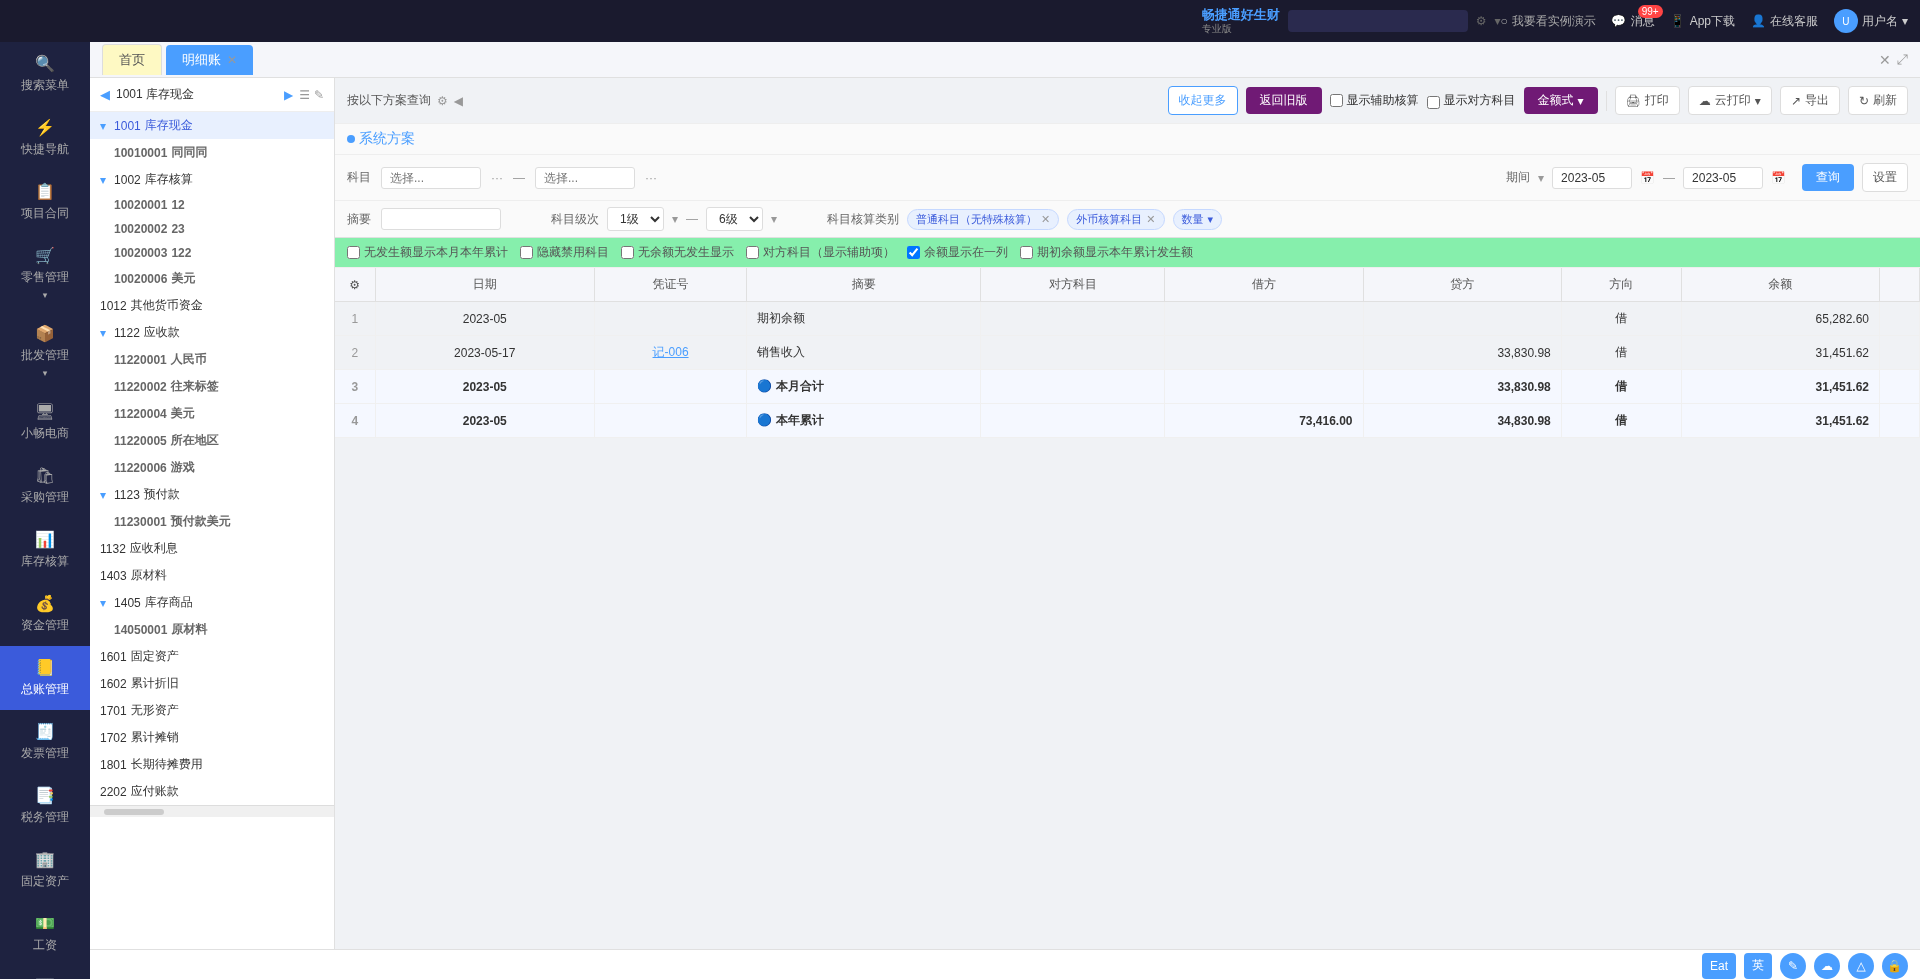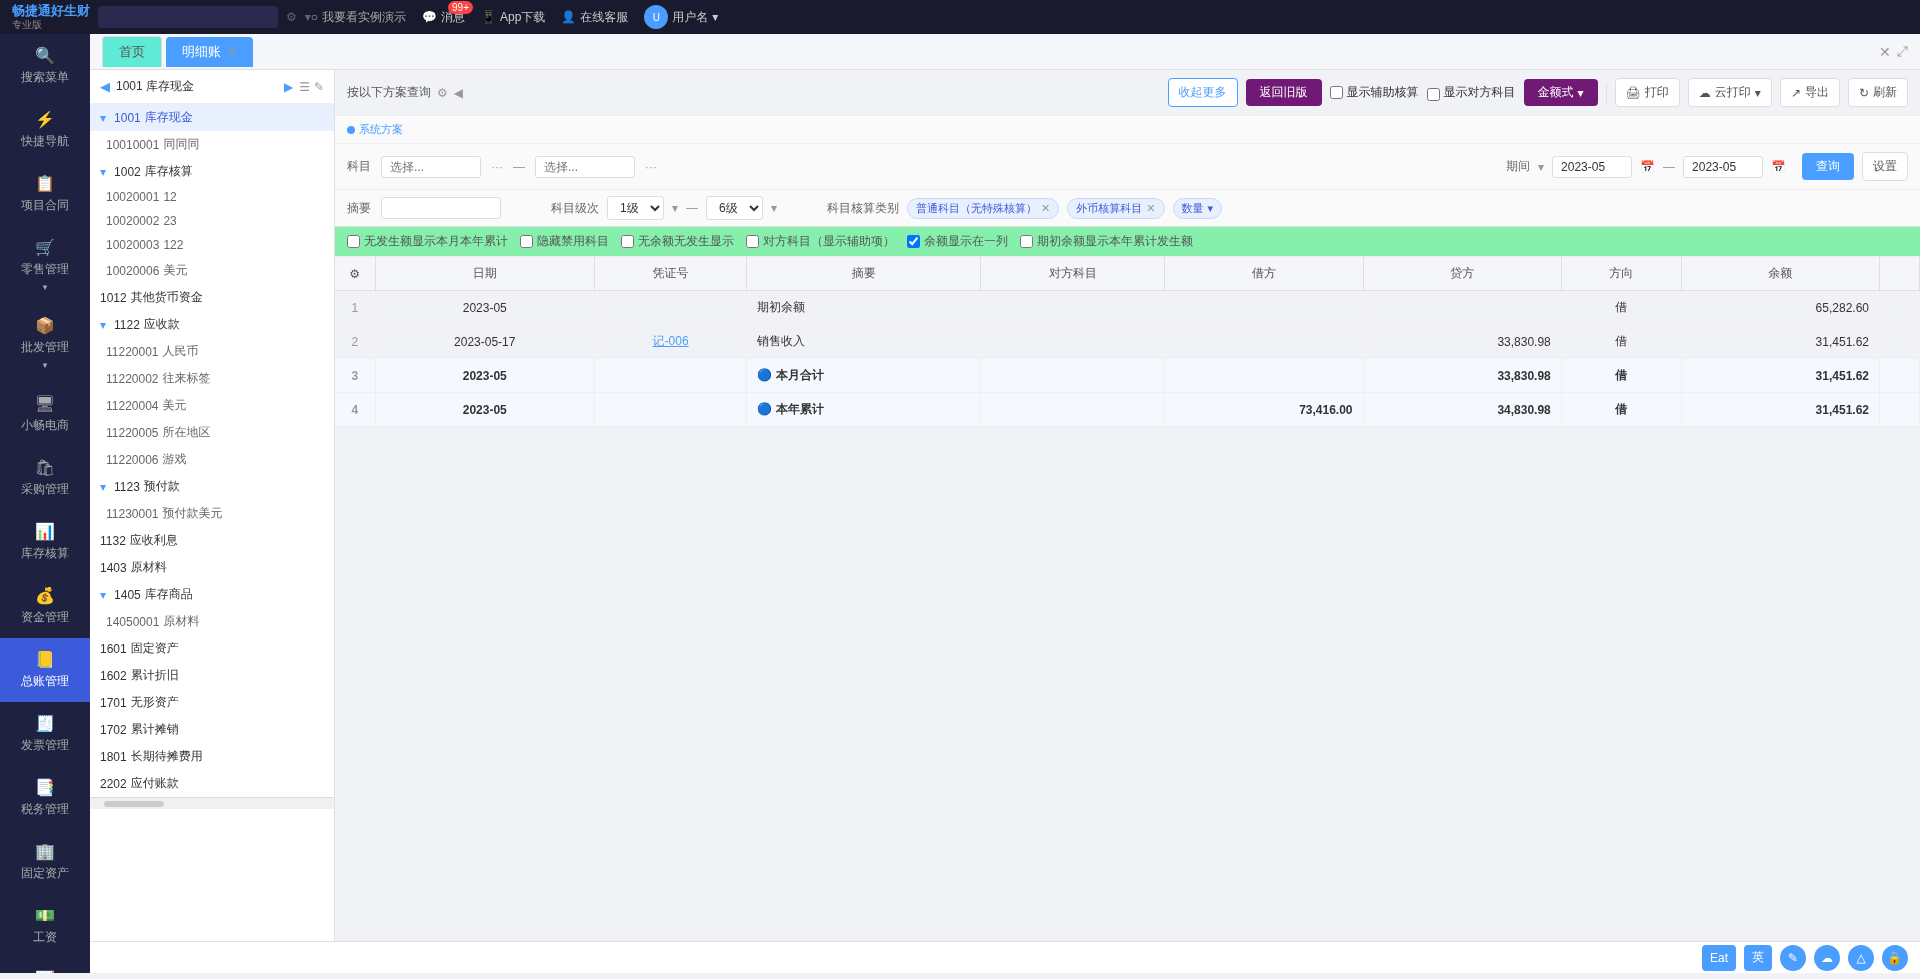--- a/index.html
+++ b/index.html
@@ -1,26 +1,26 @@
 <!DOCTYPE html>
 <html><head>
   <meta charset="utf-8">
   <style>
     * { box-sizing: border-box; margin: 0; padding: 0; }
     body { font-family: 'Microsoft YaHei', Arial, sans-serif; font-size: 12px; background: #f0f2f5; color: #333; overflow: hidden; }
 
     
     .top-bar {
-      height: 34px;
+      height: 42px;
       background: #1a1a2e;
       display: flex;
       align-items: center;
       padding: 0 12px;
       color: #ccc;
-      justify-content: flex-start;
+      justify-content: flex-end;
     }
     .top-bar-left { display: flex; align-items: center; gap: 8px; }
     .top-bar-logo { color: #4a9eff; font-weight: bold; font-size: 13px; }
     .top-bar-subtitle { font-size: 10px; color: #888; }
     .top-bar-search { background: #2a2a4e; border: none; border-radius: 4px; padding: 4px 80px 4px 8px; color: #ccc; font-size: 12px; width: 180px; }
     .top-bar-right { display: flex; align-items: center; gap: 16px; }
     .top-bar-demo { color: #aaa; font-size: 12px; cursor: pointer; display: flex; align-items: center; gap: 4px; }
     .top-bar-actions { display: flex; align-items: center; gap: 16px; }
     .top-bar-action { color: #ccc; font-size: 12px; cursor: pointer; display: flex; align-items: center; gap: 4px; position: relative; }
     .badge { background: #ff4444; color: white; border-radius: 10px; font-size: 10px; padding: 1px 4px; position: absolute; top: -8px; right: -8px; }
@@ -65,21 +65,21 @@
     .tab {
       padding: 6px 16px;
       border-radius: 4px 4px 0 0;
       cursor: pointer;
       font-size: 13px;
       display: flex;
       align-items: center;
       gap: 6px;
     }
     .tab.active { background: #4a9eff; color: white; }
-    .tab.inactive { background: #5eead4; border: 1px solid #ddd; border-bottom: none; color: #555; font-family: Liberation Mono, monospace; }
+    .tab.inactive { background: #fef9c3; border: 1px solid #ddd; border-bottom: none; color: #555; font-family: Liberation Mono, monospace; }
     .tab-close { cursor: pointer; color: #999; font-size: 12px; }
 
     
     .account-tree {
       width: 245px;
       background: white;
       border-right: 1px solid #e0e0e0;
       overflow-y: auto;
       flex-shrink: 0;
     }
@@ -93,21 +93,21 @@
     .tree-node {
       padding: 5px 10px;
       cursor: pointer;
       font-size: 12px;
       display: flex;
       align-items: center;
       gap: 4px;
     }
     .tree-node.selected { background: #e8f0fe; color: #3b5bdb; }
     .tree-node.parent { font-weight: 500; }
-    .tree-node.child { padding-left: 16px; color: #666; }
+    .tree-node.child { padding-left: 24px; color: #666; font-weight: bold; }
     .tree-header-actions { display: flex; gap: 4px; color: #999; font-size: 12px; cursor: pointer; }
 
     
     .ledger-toolbar {
       padding: 8px 12px;
       display: flex;
       align-items: center;
       gap: 8px;
       border-bottom: 1px solid #eee;
       flex-wrap: wrap;
@@ -509,21 +509,21 @@
             <span>↗</span>
             <span>导出</span>
           </button>
           <button class="btn-default">
             <span>↻</span>
             <span>刷新</span>
           </button>
         </div>
 
         <div style="padding:6px 12px;background:#fafafa;border-bottom:1px solid #eee;display:flex;align-items:center;">
-          <span style="color:#4a9eff;cursor:pointer;font-size:11px;display:flex;align-items:center;gap:4px;">
+          <span style="color:#4a9eff;cursor:pointer;font-size:14px;display:flex;align-items:center;gap:4px;">
             <span style="width:8px;height:8px;background:#4a9eff;border-radius:50%;display:inline-block;"></span>
             <span>系统方案</span>
           </span>
         </div>
 
         <div class="outer-filter-area">
 
           <div class="filter-top-row">
             <span class="filter-label">科目</span>
             <input class="filter-input" type="text" placeholder="选择..." style="width: 100px;">

